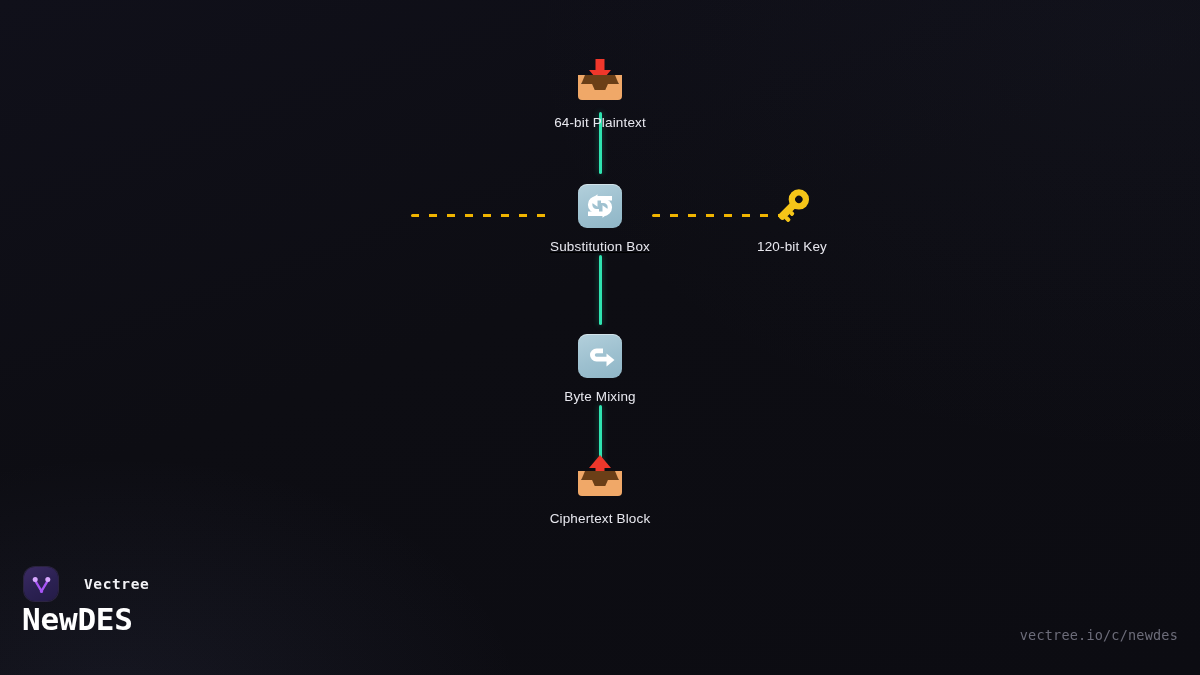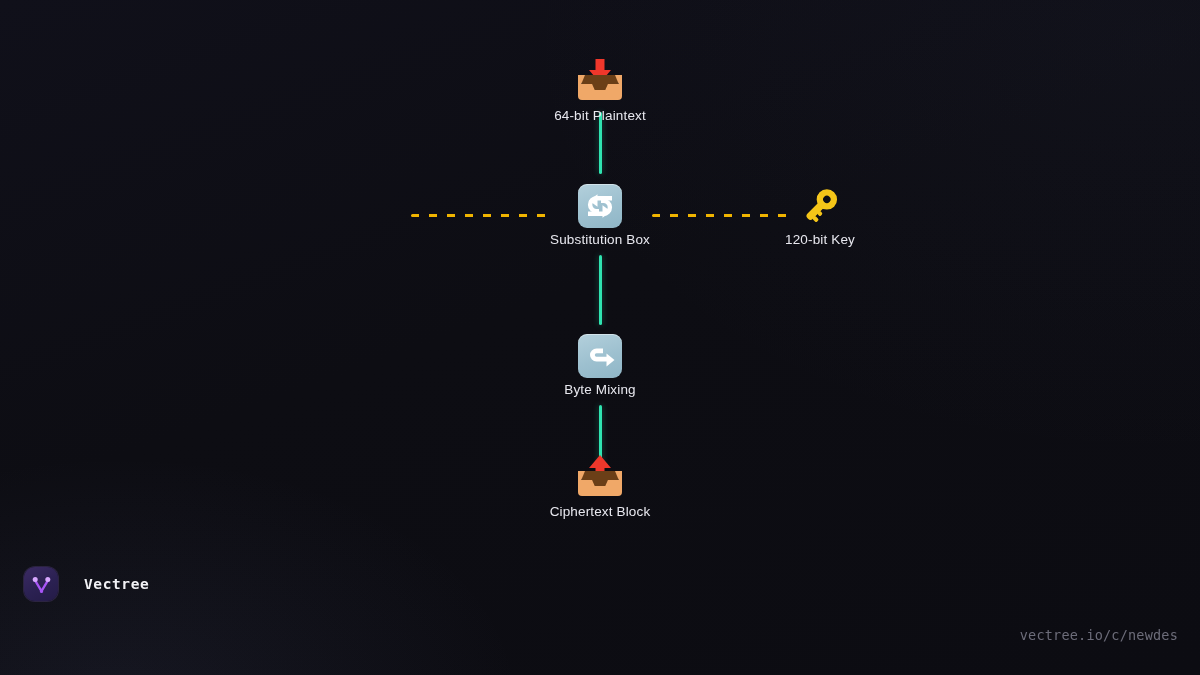--- a/index.html
+++ b/index.html
@@ -50,20 +50,21 @@
   }
   .node-icon {
     width: 52px;
     height: 52px;
     display: flex;
     align-items: center;
     justify-content: center;
     position: relative;
   }
   .node-label {
+    margin-top: 7px;
     font-size: 13.5px;
     color: #e8e8ef;
     letter-spacing: 0.15px;
     white-space: nowrap;
     text-align: right;
   }
 
   
   .tray { position: relative; width: 52px; height: 52px; }
   .tray .tray-arrow {
@@ -207,37 +208,37 @@
           <div class="tray-back"></div>
           <div class="tray-lwall"></div>
           <div class="tray-rwall"></div>
           <div class="tray-front"></div>
         </div>
       </div>
     </div>
     <div class="node-label">64-bit Plaintext</div>
   </div>
 
-  <div class="node" style="left:600px; top:180px;">
+  <div class="node" style="left:600px; top:180px;text-decoration:underline;">
     <div class="node-icon">
       <div class="app-tile">
         <svg width="32" height="30" viewBox="0 0 32 30" aria-hidden="true">
 
           <path d="M28 9.5 H12.5 a4.2 4.2 0 0 0 0 8.4 H15 v4.4 H12.5 a8.6 8.6 0 0 1 0 -17.2 H28 Z" fill="#ffffff"></path>
           <polygon points="13.5,3.2 13.5,15.8 5.0,9.5" fill="#ffffff"></polygon>
 
           <path d="M4 20.5 H19.5 a4.2 4.2 0 0 0 0 -8.4 H17 V7.7 H19.5 a8.6 8.6 0 0 1 0 17.2 H4 Z" fill="#ffffff"></path>
           <polygon points="18.5,14.2 18.5,26.8 27.0,20.5" fill="#ffffff"></polygon>
         </svg>
       </div>
     </div>
     <div class="node-label">Substitution Box</div>
   </div>
 
-  <div class="node" style="left:820px; top:180px;">
+  <div class="node" style="left:792px; top:180px;">
     <div class="node-icon">
       <div class="keywrap">
         <svg width="46" height="46" viewBox="0 0 46 46" aria-hidden="true" style="transform:rotate(-45deg);">
           <g>
 
             <rect x="5.5" y="19.5" width="22" height="7.5" rx="3.4" fill="#f5c518"></rect>
 
             <rect x="8.5" y="26" width="4.2" height="6" rx="1.6" fill="#f5c518"></rect>
             <rect x="15.5" y="26" width="4.2" height="4.4" rx="1.6" fill="#f5c518"></rect>
 
@@ -286,16 +287,17 @@
         <svg width="21" height="19" viewBox="0 0 21 19" aria-hidden="true">
           <path d="M4.2 5.6 L10.5 16.2 L16.8 5.6" fill="none" stroke="#a855f7" stroke-width="2.3" stroke-linecap="round" stroke-linejoin="round"></path>
           <circle cx="4.2" cy="4.4" r="2.5" fill="#d8a6ff"></circle>
           <circle cx="16.8" cy="4.4" r="2.5" fill="#d8a6ff"></circle>
           <circle cx="10.5" cy="16.4" r="1.6" fill="#a855f7"></circle>
         </svg>
       </div>
       <div class="brand-name">Vectree</div>
     </div>
 
+    <div class="page-title">NewDES</div>
     <div class="footer-url">vectree.io/c/newdes</div>
   </div>
 
 </div>
 
 </body></html>

